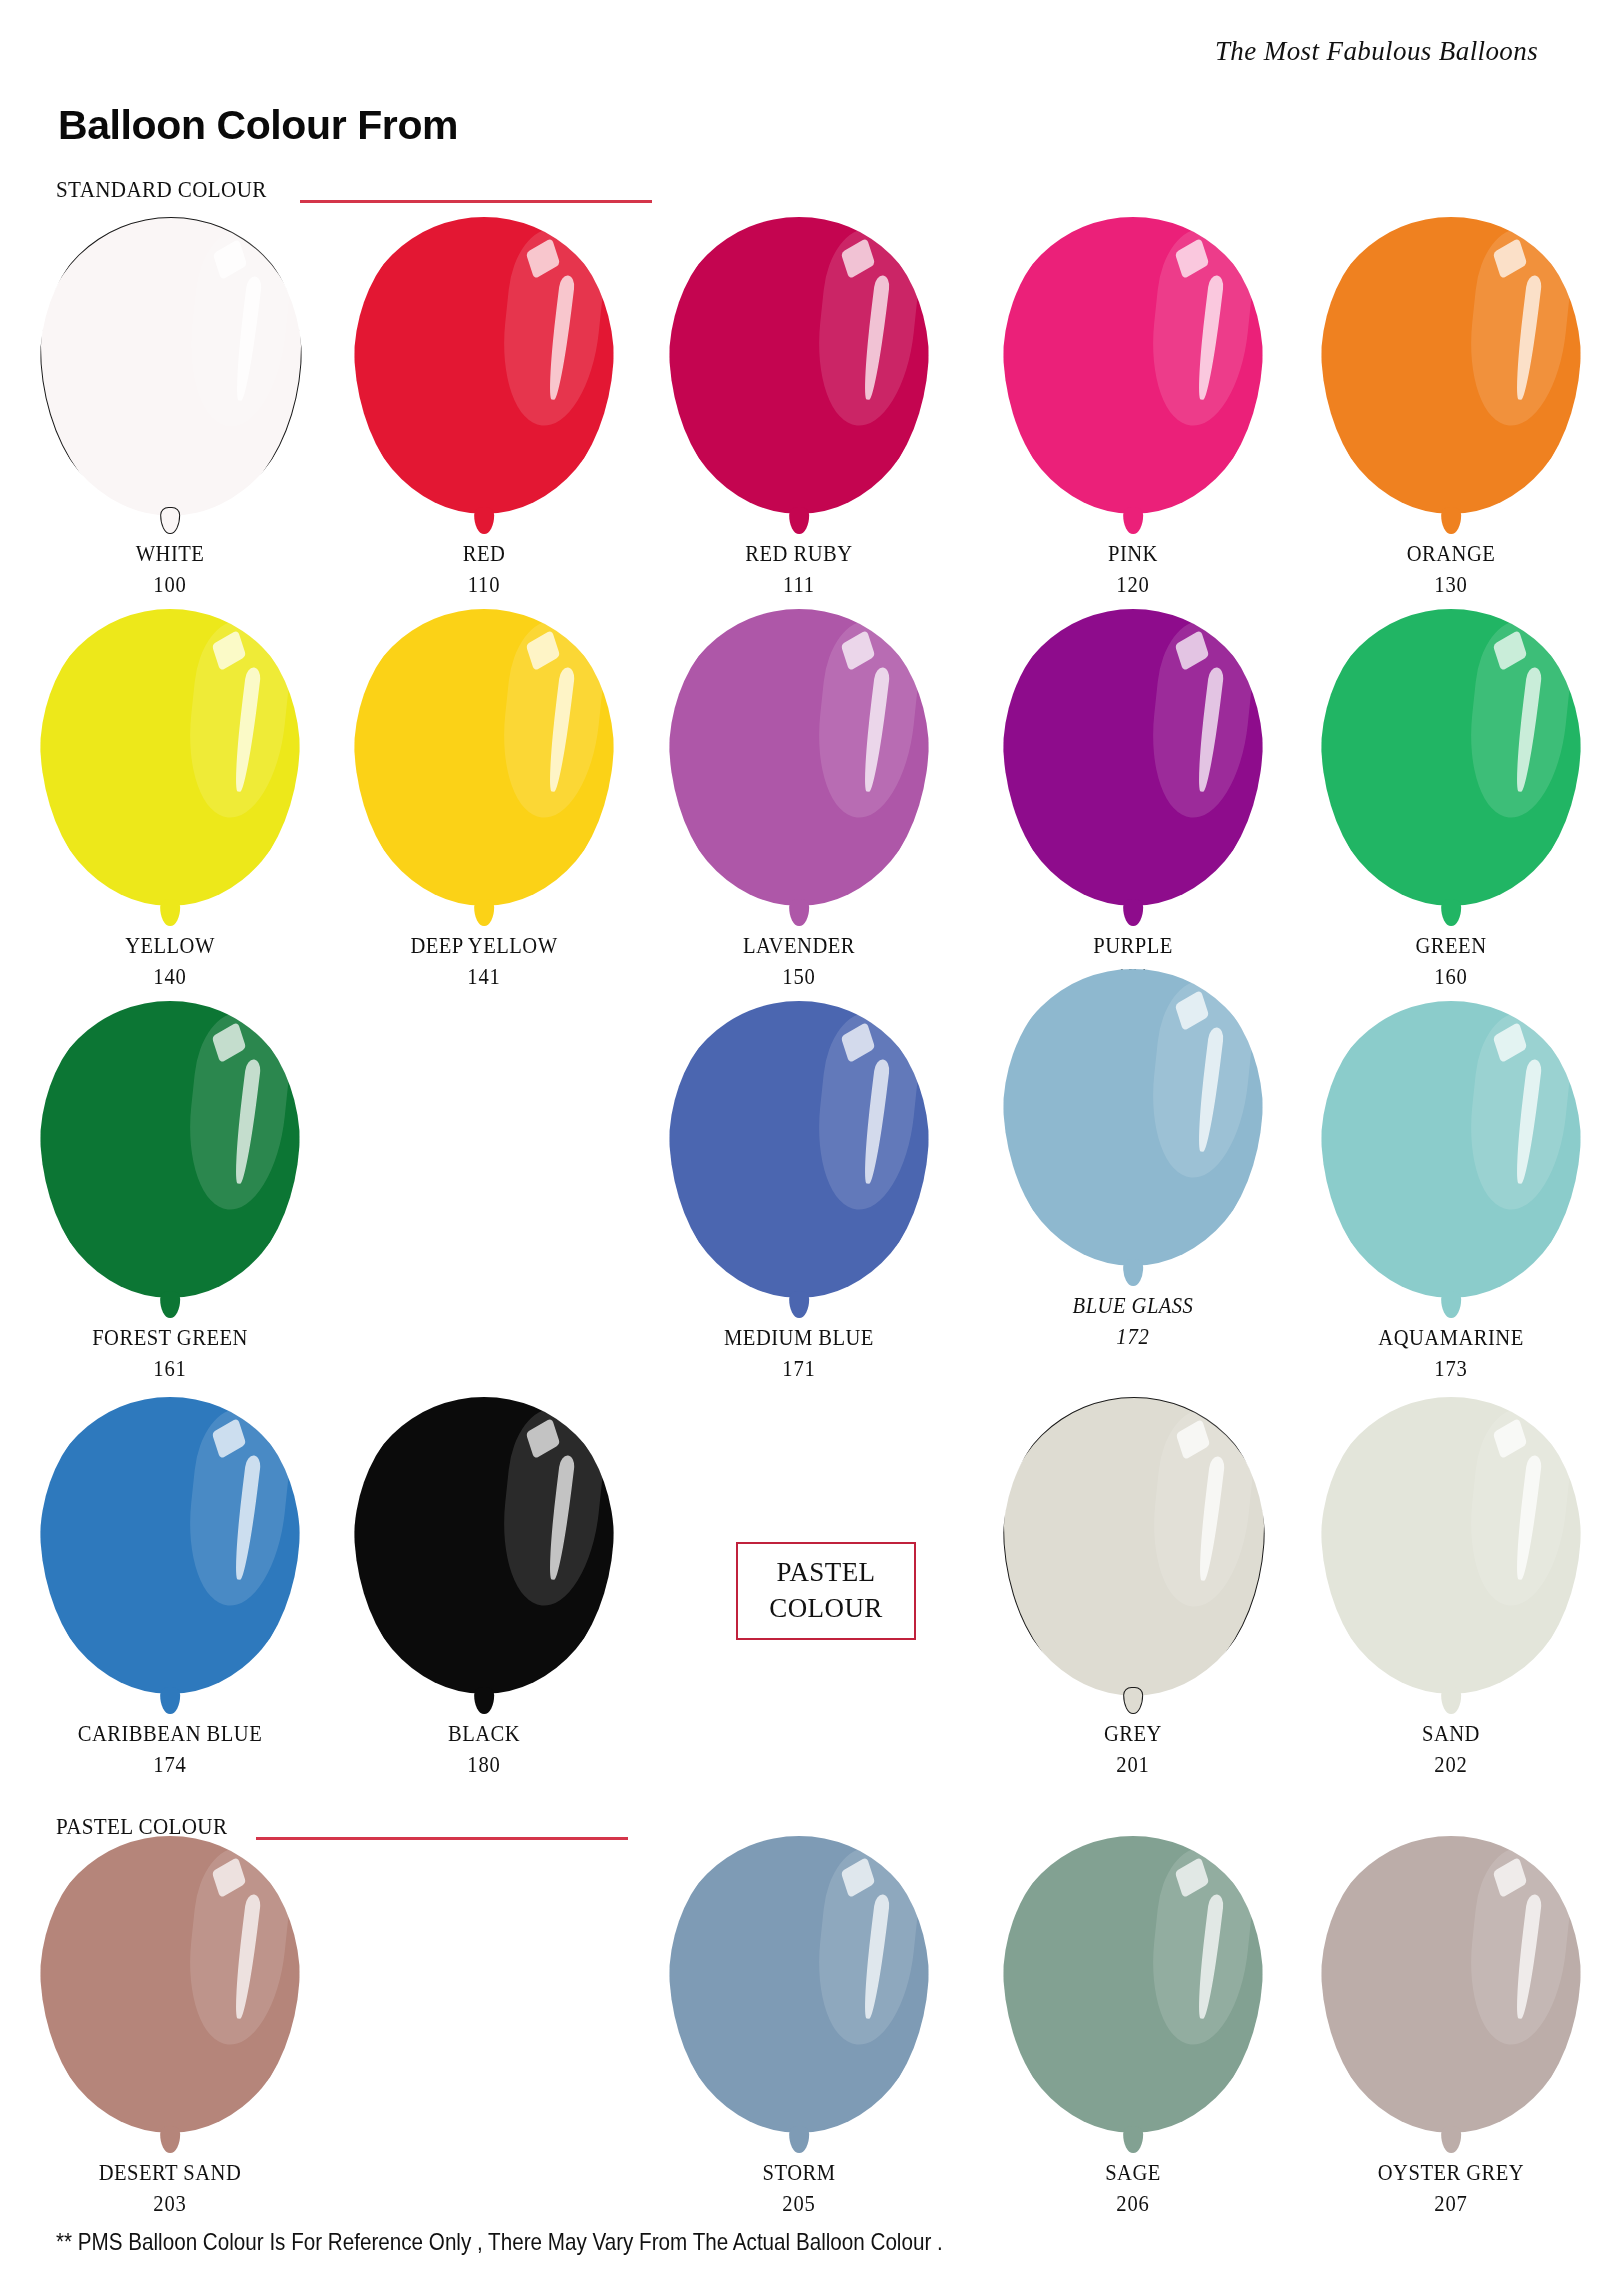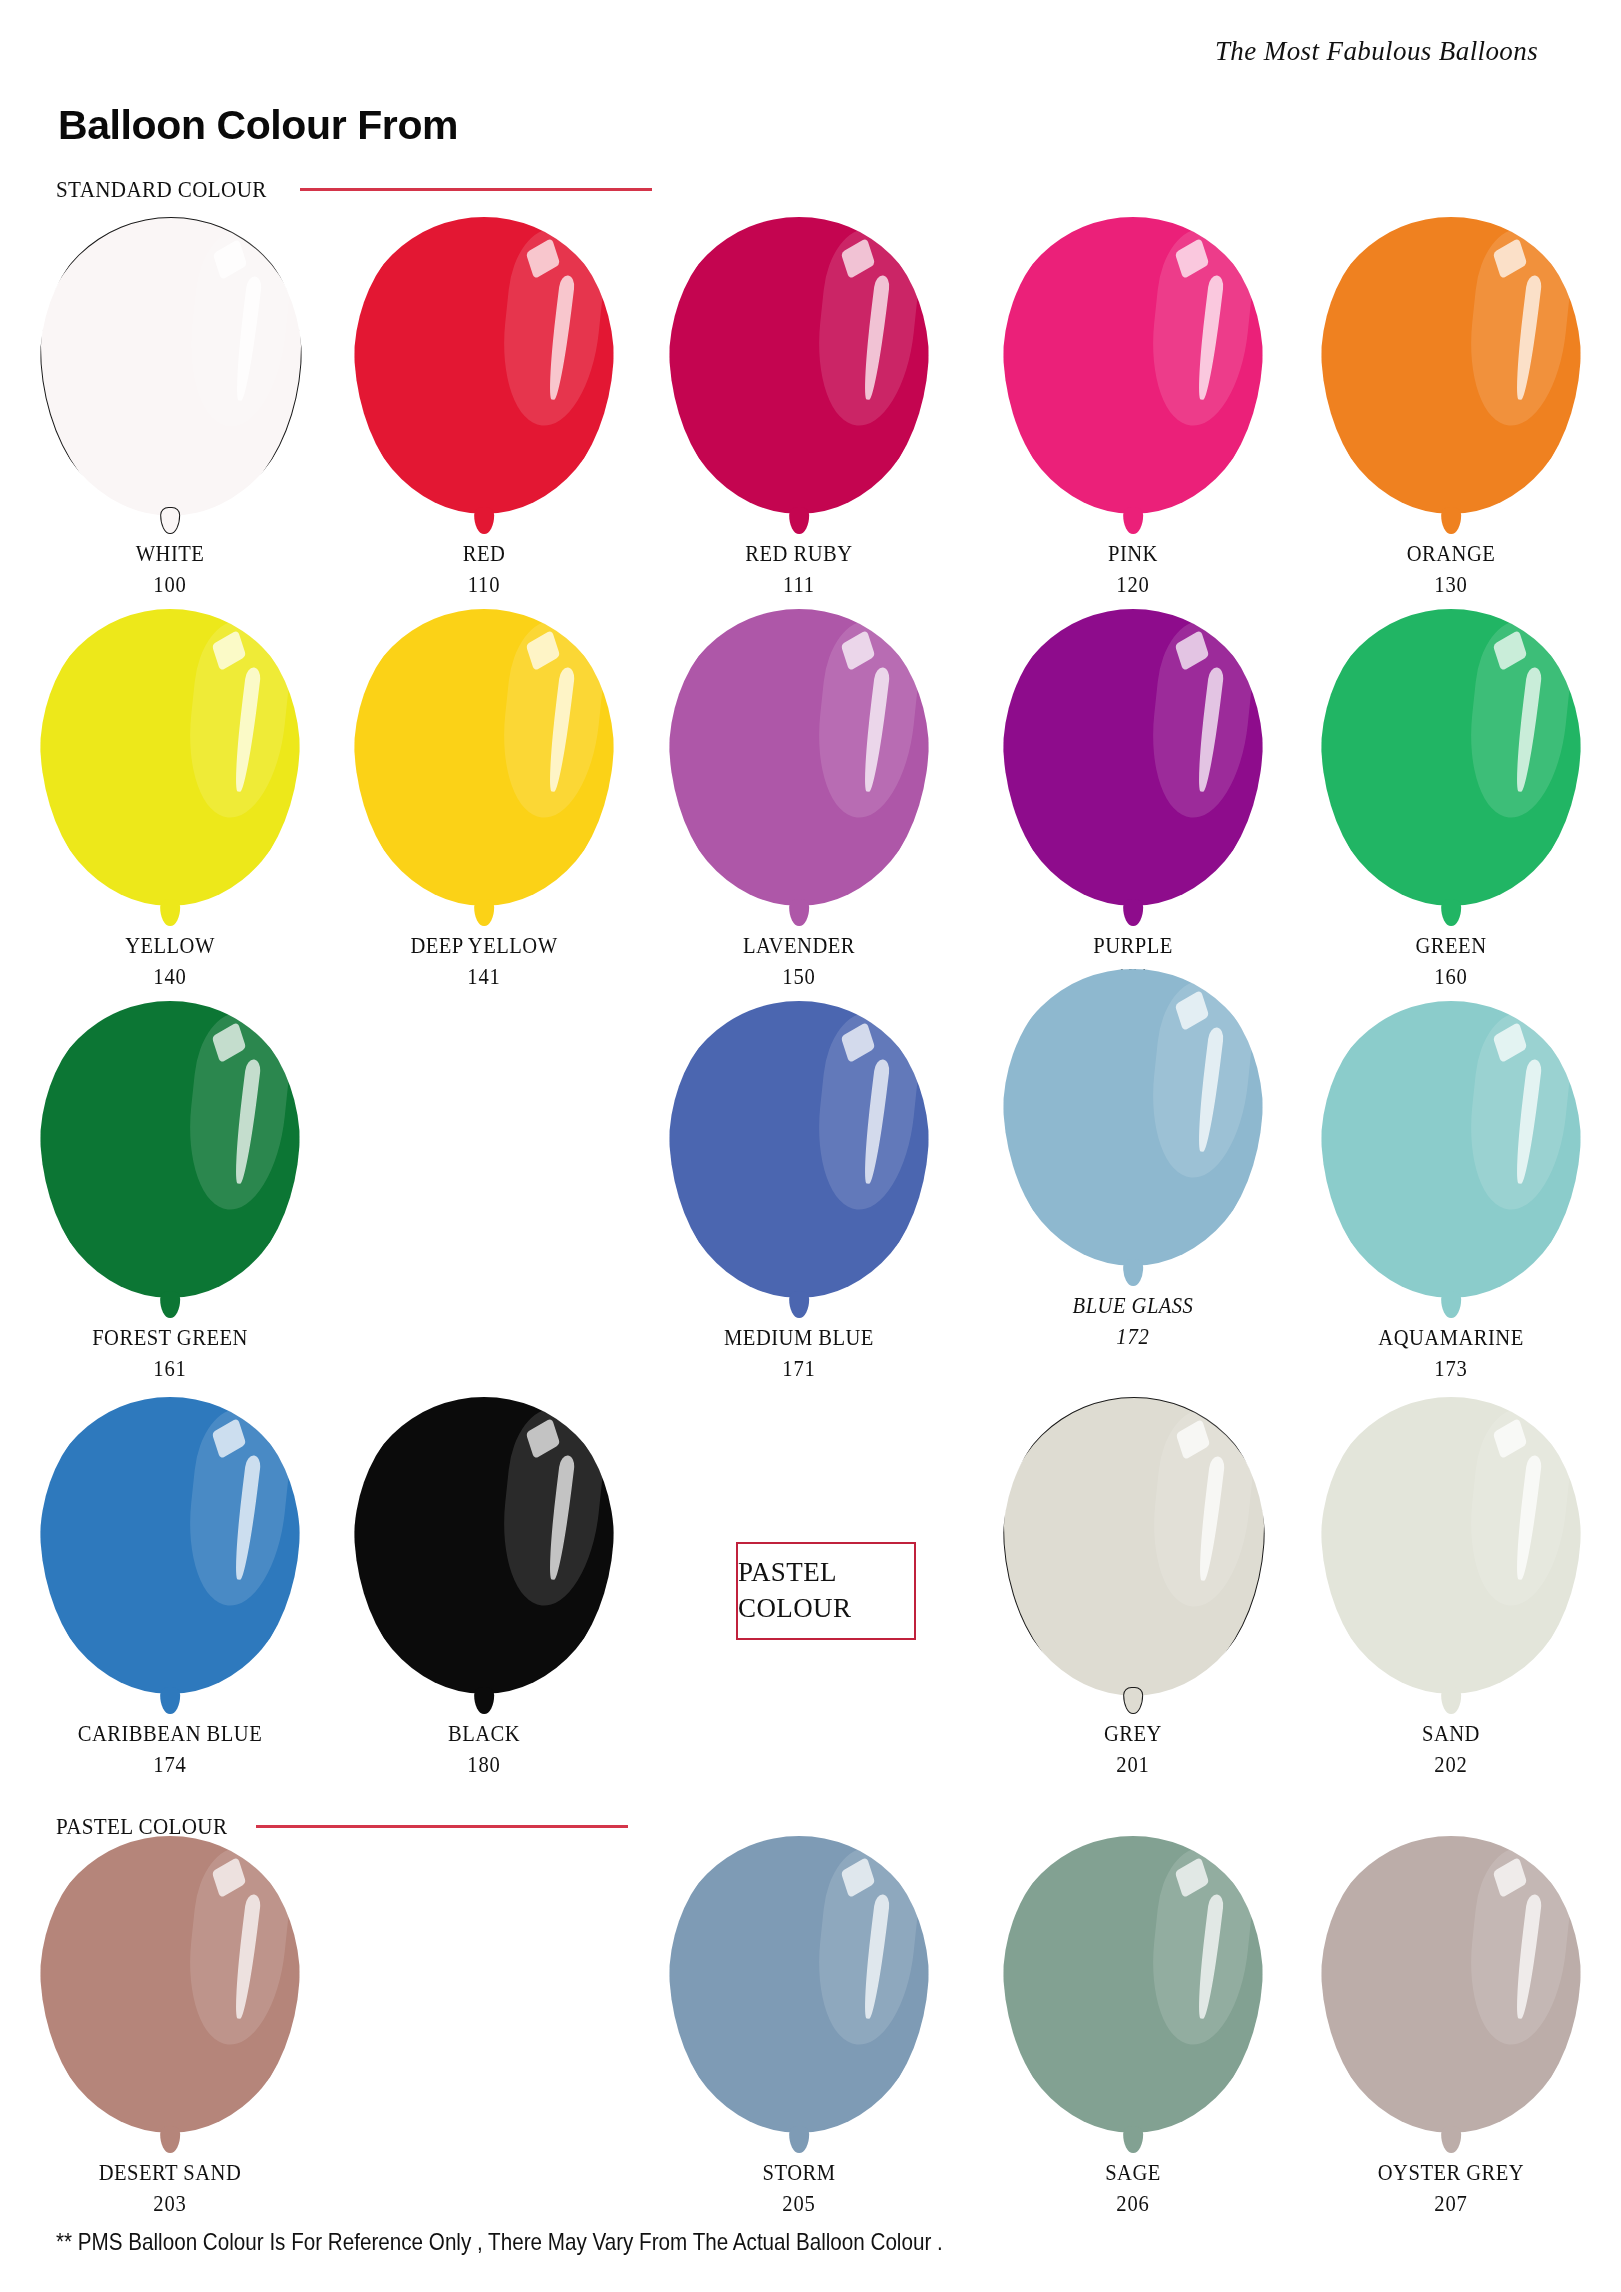--- a/index.html
+++ b/index.html
@@ -27,21 +27,21 @@
     font-family: "Liberation Sans", sans-serif;
     font-weight: bold;
     font-size: 41px;
     letter-spacing: -0.4px;
     color: #0a0a0a;
     white-space: nowrap;
   }
   .section-head {
     position: absolute;
     display: flex;
-    align-items: center;
+    align-items: flex-end;
     gap: 5px;
     white-space: nowrap;
   }
   .section-head .sh-label {
     font-family: "Liberation Serif", serif;
     font-size: 24px;
     letter-spacing: 0.4px;
     color: #111;
     transform: scaleX(0.88);
     transform-origin: left center;
@@ -200,20 +200,21 @@
 
   
   #pastel-plaque {
     position: absolute;
     left: 736px; top: 1542px;
     width: 176px; height: 94px;
     border: 2.7px solid #c0213c;
     background: #ffffff;
     display: flex;
     flex-direction: column;
+    align-items: center;
     justify-content: center;
     font-family: "Liberation Serif", serif;
     font-size: 27px;
     line-height: 1.32;
     color: #111;
     letter-spacing: 0.4px;
   }
 
   
   #footnote {

